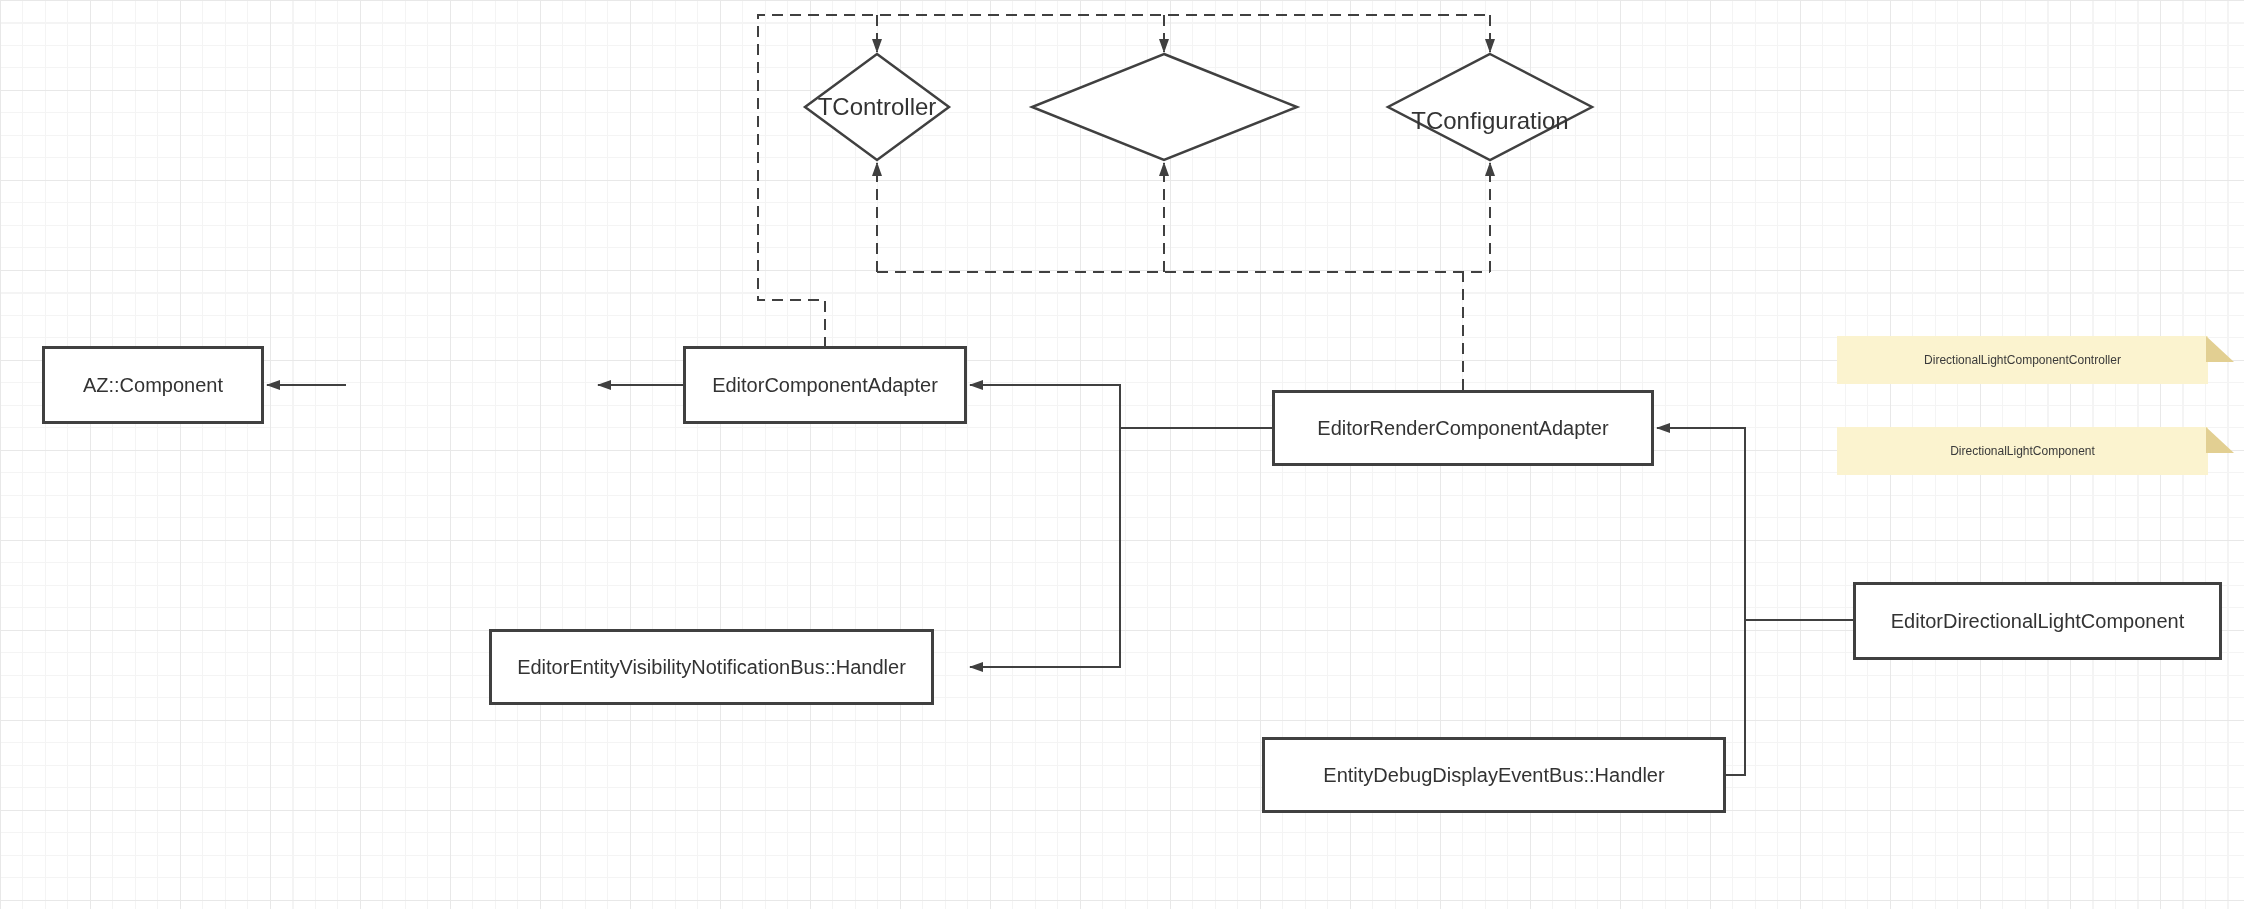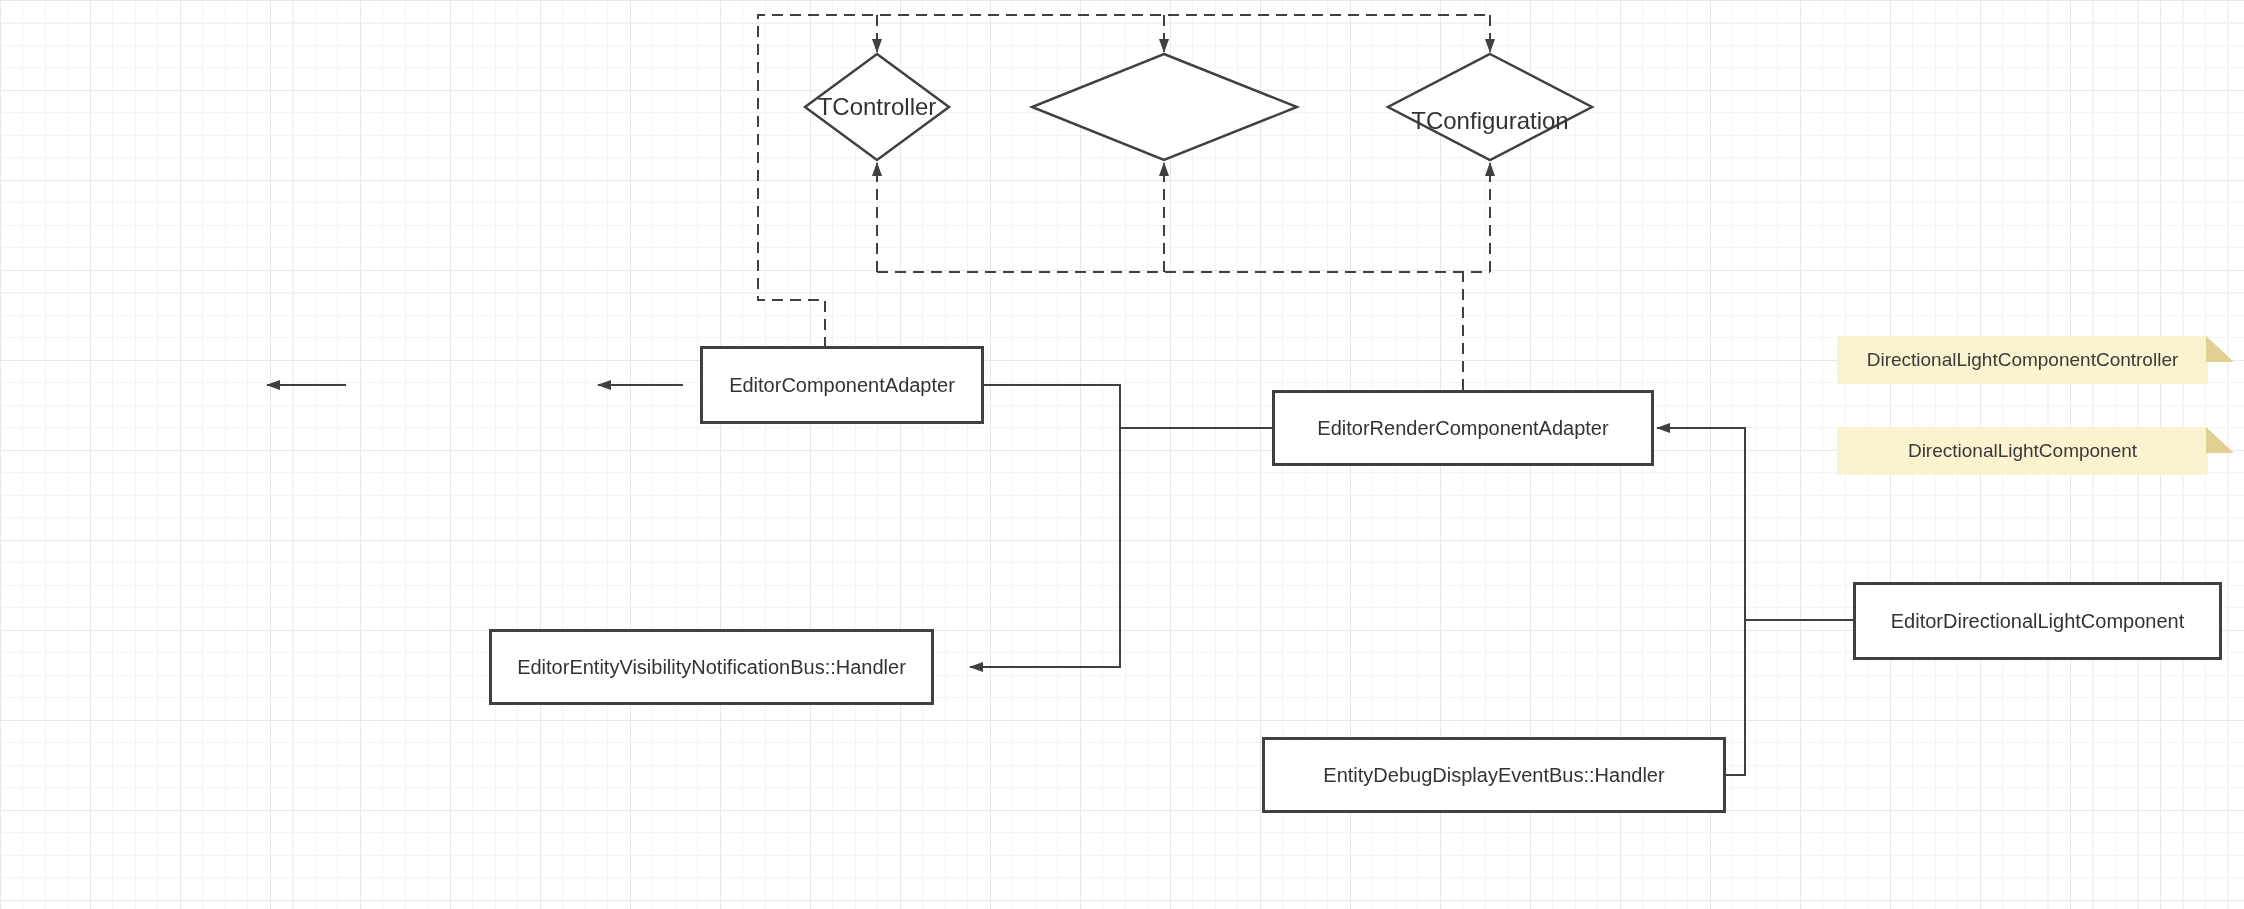--- a/index.html
+++ b/index.html
@@ -17,21 +17,21 @@
     position:absolute;display:flex;align-items:center;justify-content:center;
     background:#ffffff;border:3px solid #404040;box-sizing:border-box;
     color:#333333;font-size:20px;white-space:nowrap;text-align:center;
   }
   .dlabel{
     position:absolute;display:flex;align-items:center;justify-content:center;
     color:#333333;font-size:24px;white-space:nowrap;background:transparent;pointer-events:none;
   }
   .note{
     position:absolute;display:flex;align-items:center;justify-content:center;
-    background:#fbf3cf;color:#3a3a3a;font-size:19px;white-space:nowrap;box-sizing:border-box;
+    background:#fbf3cf;color:#3a3a3a;font-size:12px;white-space:nowrap;box-sizing:border-box;
   }
   .note .fold{position:absolute;top:0;right:-26px;width:28px;height:27px;}
 </style>
 </head>
 <body>
 
 <div id="canvas">
 
   <svg id="edges" viewBox="0 0 2244 909" xmlns="http://www.w3.org/2000/svg">
     <defs>
@@ -63,21 +63,24 @@
     <g fill="#ffffff" stroke="#404040" stroke-width="2.5">
       <polygon points="877,54 949,107 877,160 805,107"></polygon>
       <polygon points="1164,54 1297,107 1164,160 1032,107"></polygon>
       <polygon points="1490,54 1592,107 1490,160 1388,107"></polygon>
     </g>
   </svg>
 
   <div class="dlabel" style="left:805px;top:54px;width:144px;height:106px;">TController</div>
   <div class="dlabel" style="left:1388px;top:68px;width:204px;height:106px;">TConfiguration</div>
 
-  <div class="node" style="left:683px;top:346px;width:284px;height:78px;margin-left:17px;">
+  <div class="node" style="left:42px;top:346px;width:222px;height:78px;">
+    <span>AZ::Component</span>
+  </div>
+  <div class="node" style="left:683px;top:346px;width:284px;height:78px;">
     <span>EditorComponentAdapter</span>
   </div>
   <div class="node" style="left:1272px;top:390px;width:382px;height:76px;">
     <span>EditorRenderComponentAdapter</span>
   </div>
   <div class="node" style="left:489px;top:629px;width:445px;height:76px;">
     <span>EditorEntityVisibilityNotificationBus::Handler</span>
   </div>
   <div class="node" style="left:1262px;top:737px;width:464px;height:76px;">
     <span>EntityDebugDisplayEventBus::Handler</span>

